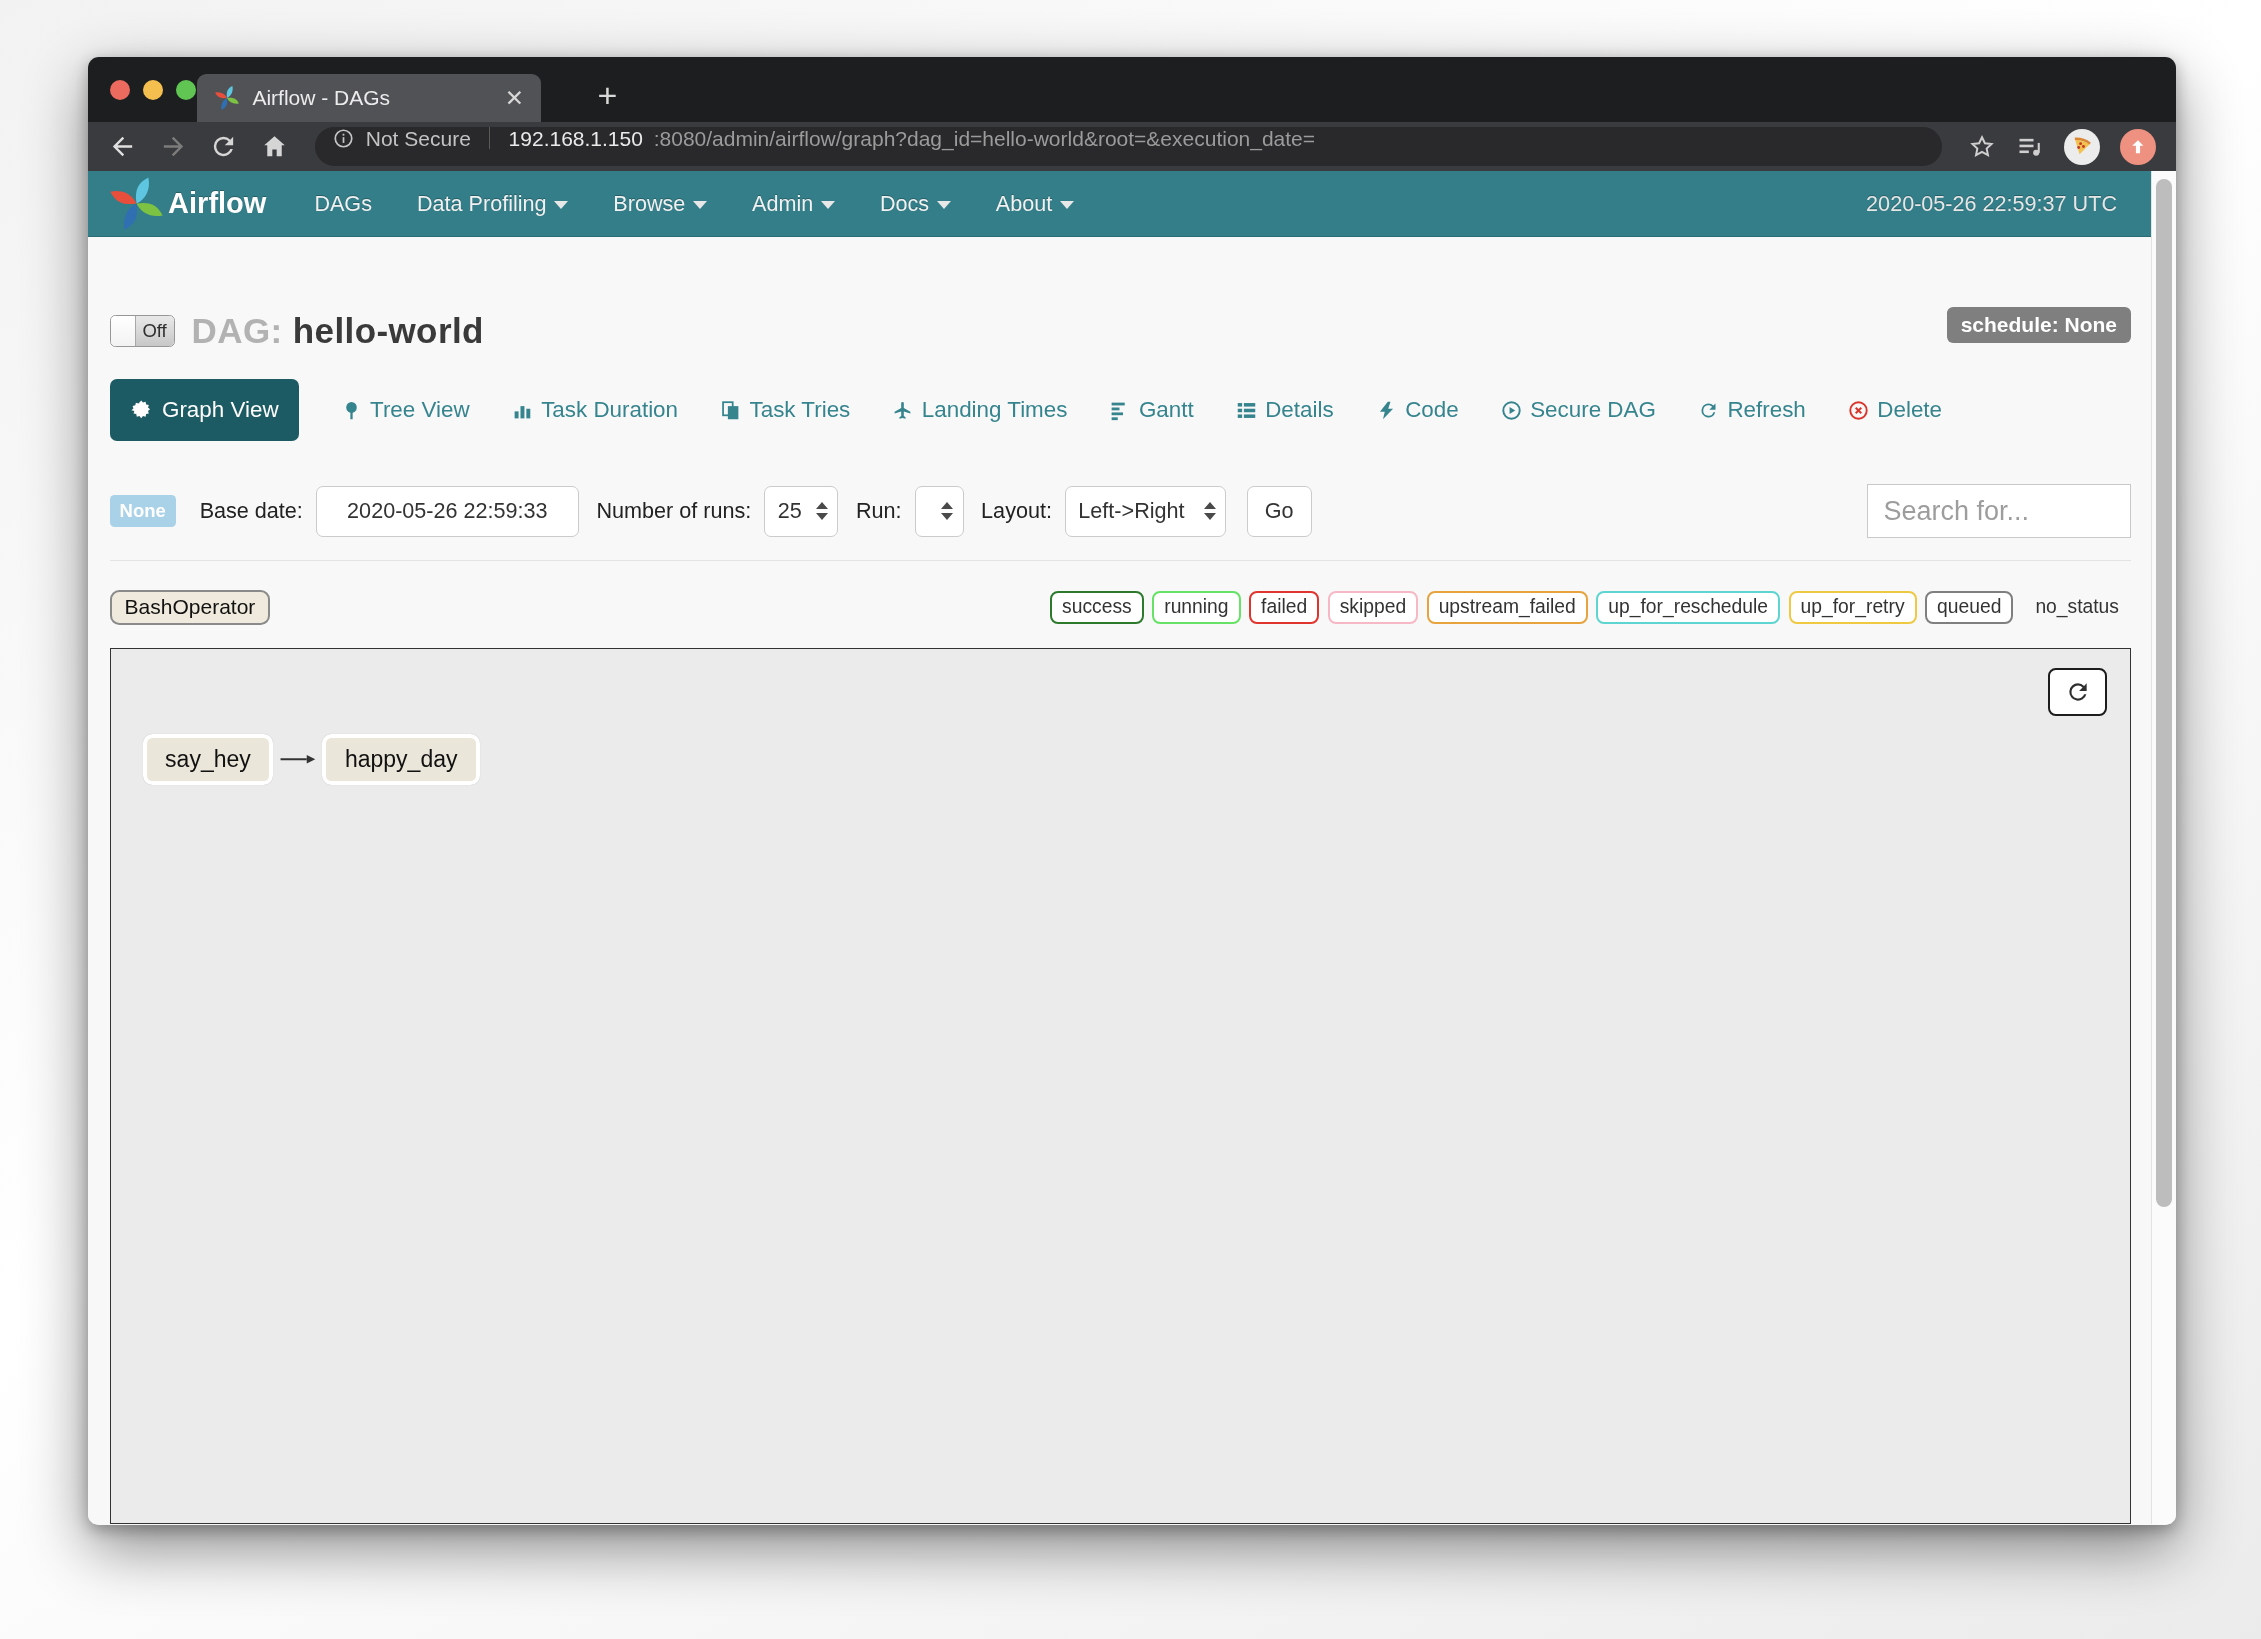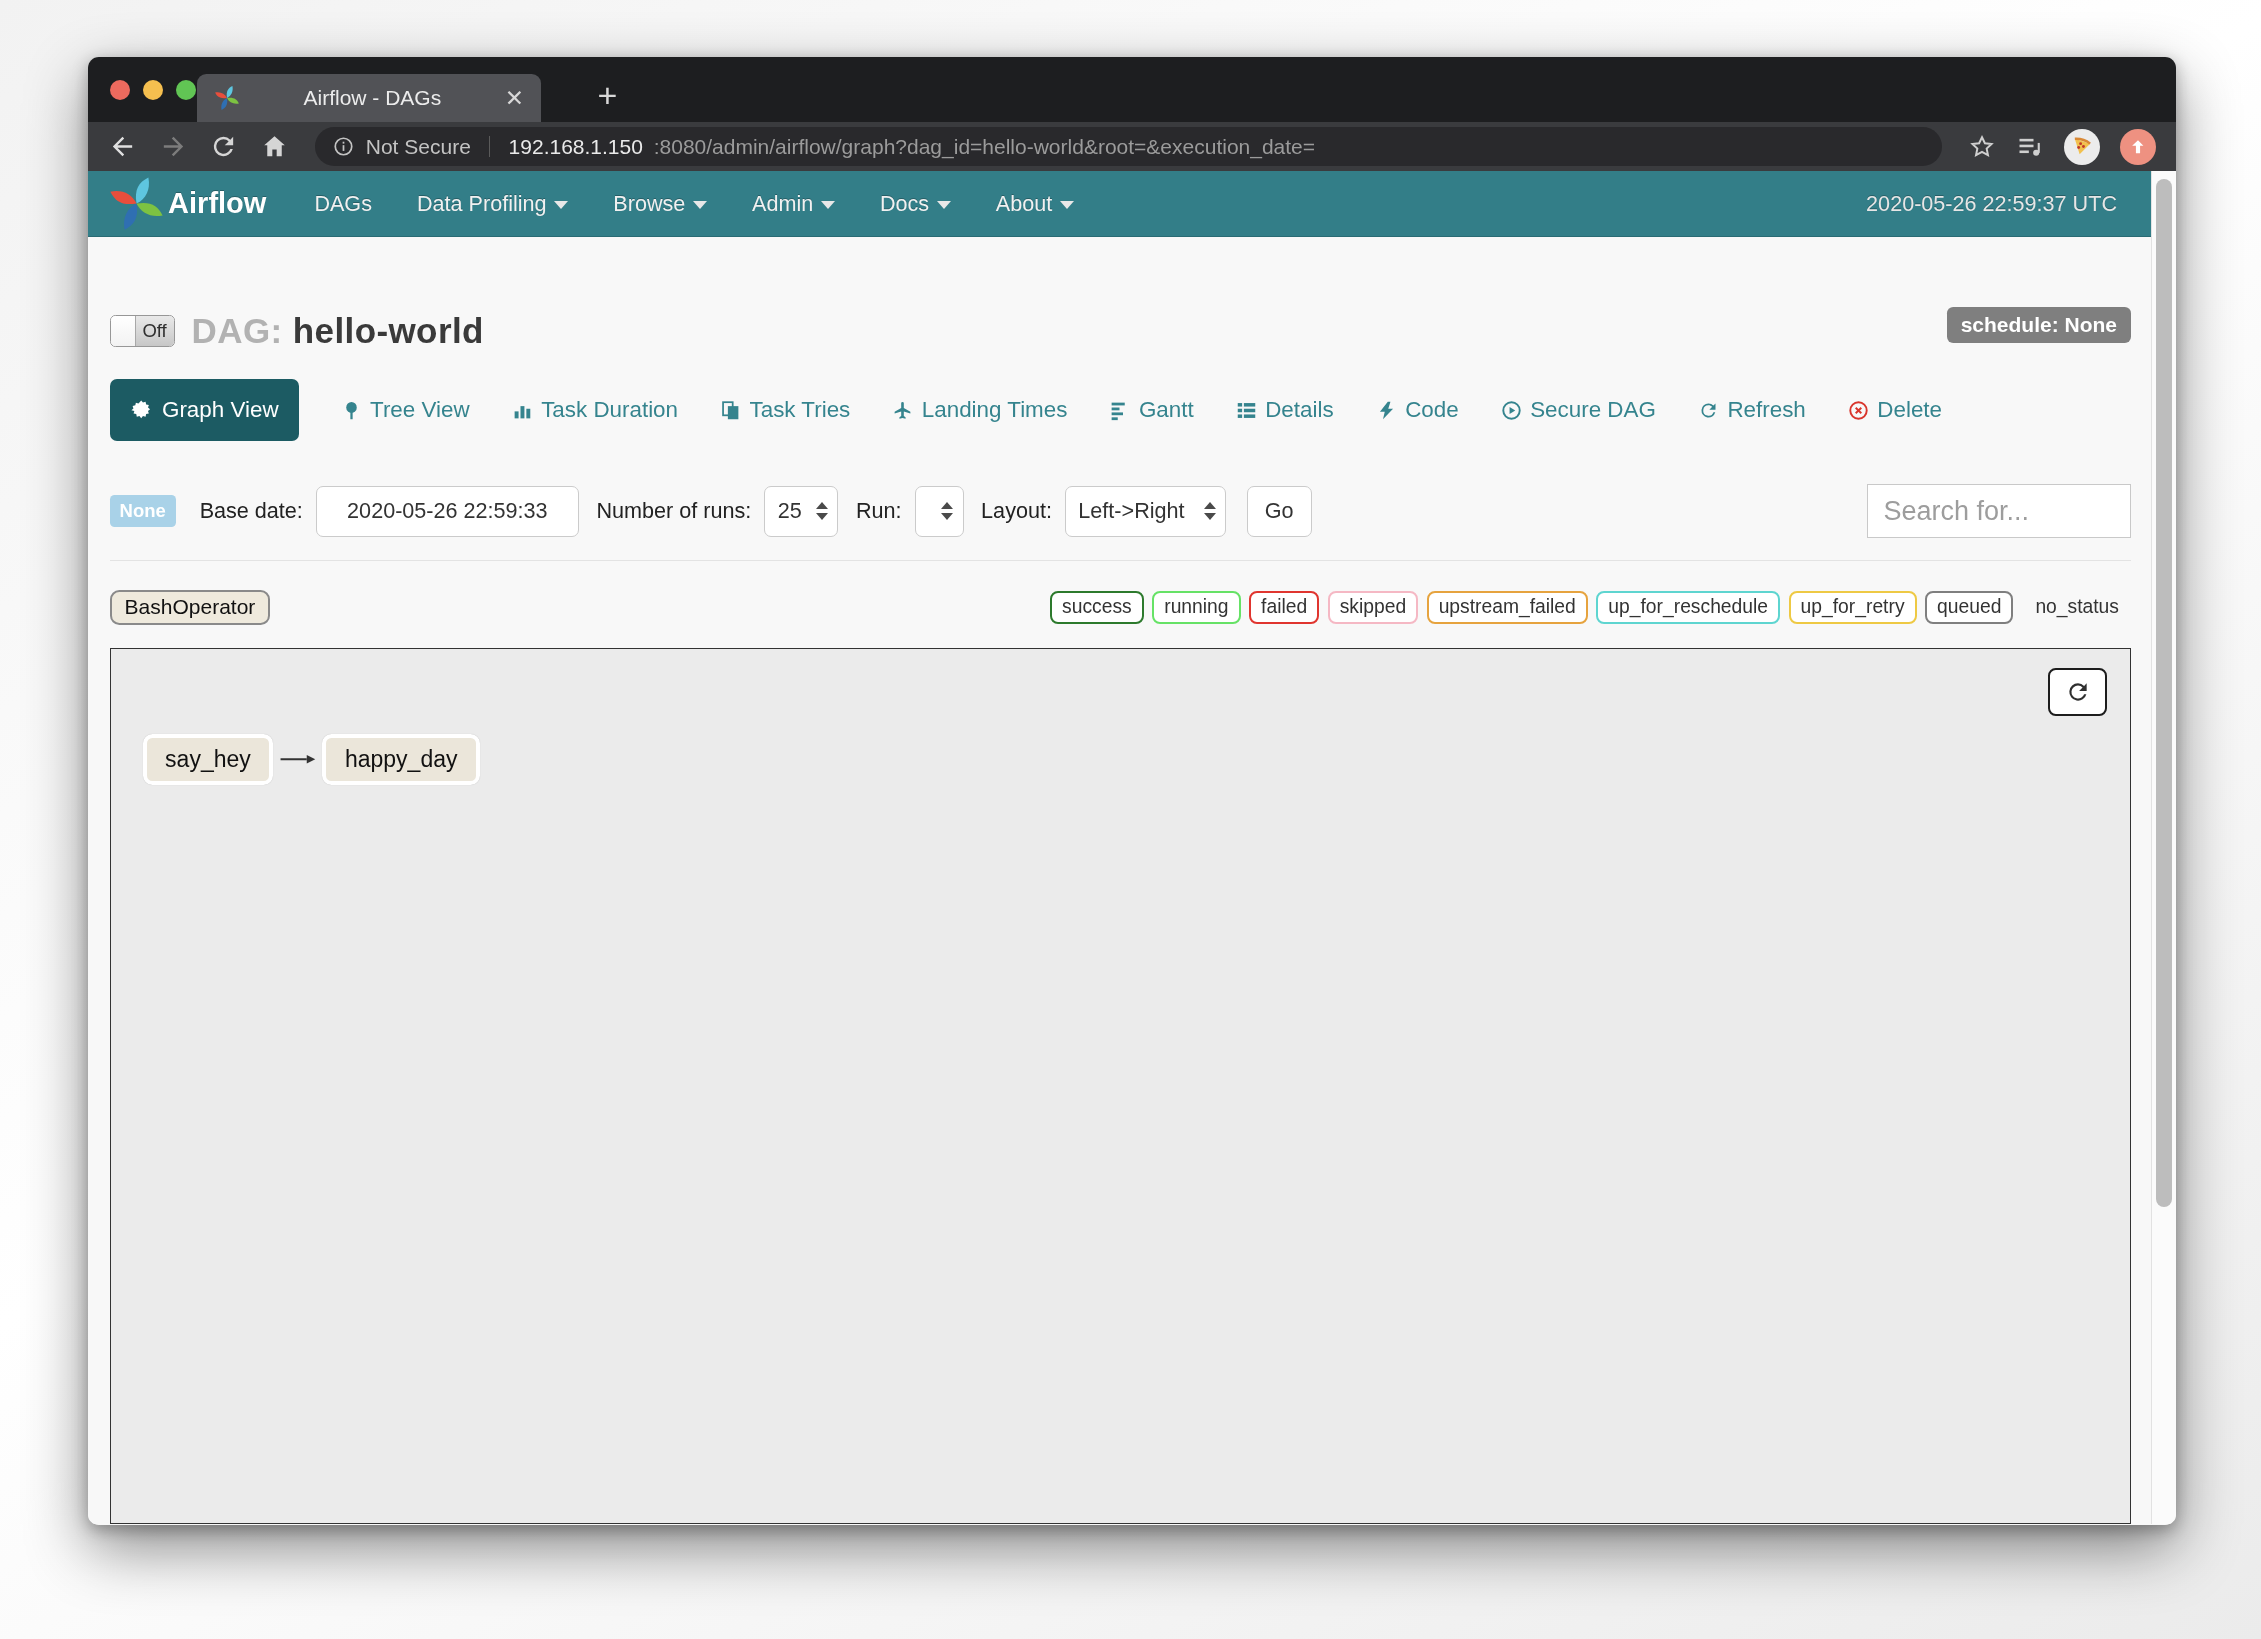--- a/index.html
+++ b/index.html
@@ -4,35 +4,35 @@
 <style>
   * { margin:0; padding:0; box-sizing:border-box; }
   html,body { width:2261px; height:1640px; font-family:"Liberation Sans","DejaVu Sans",sans-serif; }
   body { background:linear-gradient(150deg,#f2f2f2 0%,#ffffff 45%,#ebebeb 100%); position:relative; }
 
   .window { position:absolute; left:88px; top:57px; width:2088px; height:1468px;
     border-radius:10.8px; overflow:hidden; background:#f8f8f8;
     box-shadow:0 23px 62px rgba(0,0,0,.45), 0 4.6px 15.5px rgba(0,0,0,.28); }
 
   
-  .titlebar { height:65px; background:#1d1e20; position:relative;text-align:center; }
+  .titlebar { height:65px; background:#1d1e20; position:relative; }
   .lights { position:absolute; left:21.6px; top:0; height:65px; display:flex; align-items:center; gap:13px; }
   .light { width:20px; height:20px; border-radius:50%; }
   .light.red{ background:#ed6a5e; } .light.yellow{ background:#f5bf4f; } .light.green{ background:#61c554; }
   .btab { position:absolute; left:109px; bottom:0; width:344px; height:48px; background:#515256;
     border-radius:9.3px 9.3px 0 0; display:flex; align-items:center; padding:0 17px; gap:12.4px; }
   .btab-title { flex:1; color:#ececec; font-size:21px; white-space:nowrap; overflow:hidden; }
   .btab-close { color:#d8d8d8; font-size:23px; line-height:1; }
   .newtab { position:absolute; left:498px; bottom:4.6px; width:43px; height:43px; display:flex;
     align-items:center; justify-content:center; color:#d8d8d8; font-size:34px; font-weight:300; }
 
   .toolbar { height:49px; background:#3a3b3e; display:flex; align-items:center; padding:0 20px; gap:21.6px; }
   .nav-ic { width:29px; height:29px; flex:none; }
   .urlbar { flex:1; height:39px; background:#29292c; border-radius:19.3px; display:flex;
-    align-items:center; padding:0 17px; gap:10.8px; margin:0 4.6px; min-width:0; }
+    padding:0 17px; gap:10.8px; margin:0 4.6px; min-width:0; }
   .urlbar .sec { color:#c3c3c3; font-size:21px; white-space:nowrap; }
   .url-div { width:0.8px; height:21.6px; background:#5a5a5a; margin:0 7.7px; }
   .url-host { color:#eaeaea; font-size:21px; white-space:nowrap; }
   .url-rest { color:#9b9b9b; font-size:21px; white-space:nowrap; overflow:hidden; text-overflow:clip; min-width:0; }
   .chrome-right { display:flex; align-items:center; gap:20px; }
   .avatar { width:36px; height:36px; border-radius:50%; background:#ececec; display:flex; align-items:center; justify-content:center; }
   .updot { width:36px; height:36px; border-radius:50%; background:#ee9181; display:flex; align-items:center; justify-content:center; }
 
   
   .viewport { position:relative; height:1353px; }

